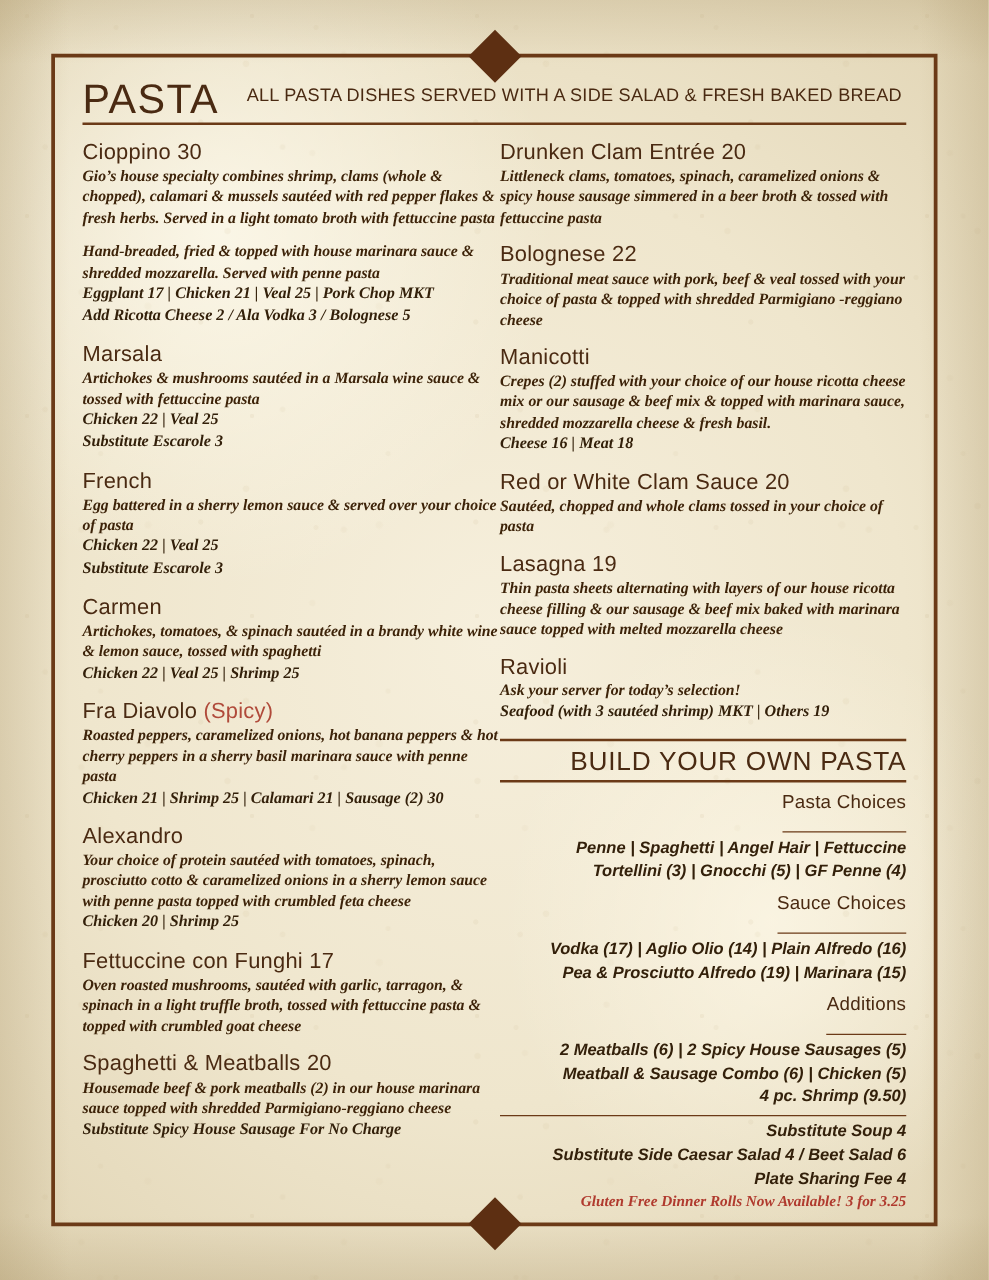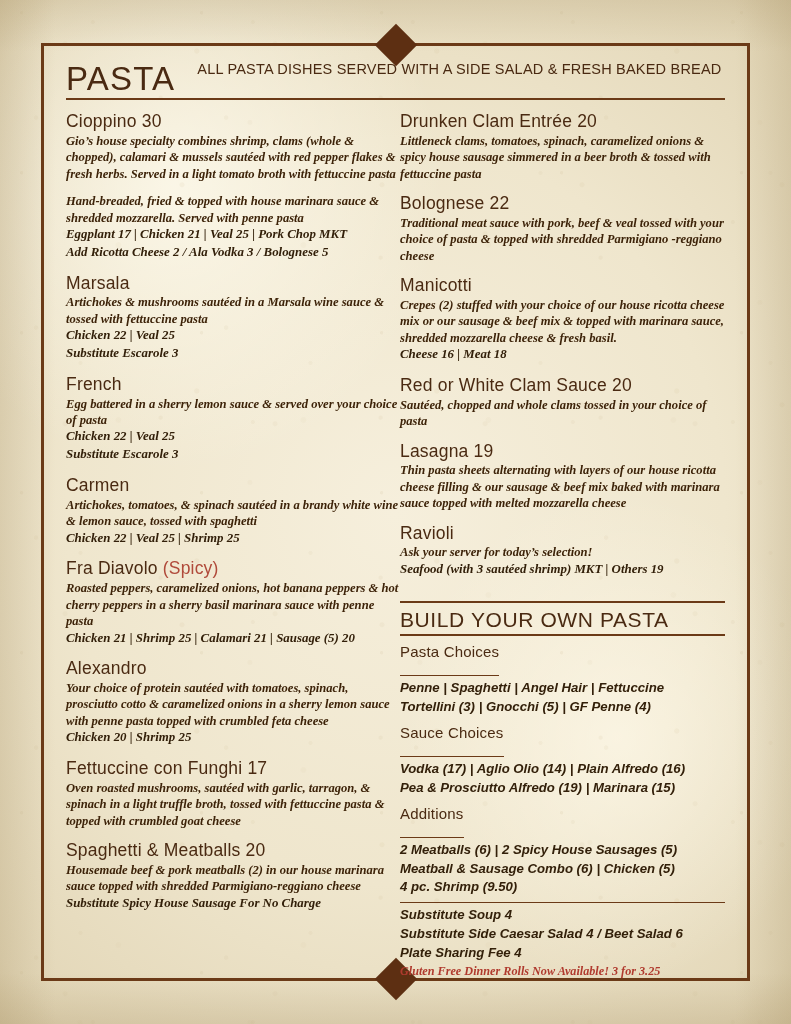--- a/index.html
+++ b/index.html
@@ -86,21 +86,21 @@
     position: absolute;
     left: 66px;
     top: 62px;
     width: 659px;
     height: 900px;
   }
 
   
   .page-header {
     display: flex;
-    align-items: flex-start;
+    align-items: center;
     border-bottom: 2px solid #6b3a17;
     padding-bottom: 3px;
   }
   .page-title {
     font-size: 33px;
     letter-spacing: 1.2px;
     color: #4a2a12;
     font-weight: 400;
     line-height: 1;
   }
@@ -147,23 +147,24 @@
     font-style: italic;
     font-weight: 700;
     font-size: 12.9px;
     line-height: 1.38;
     color: #33200a;
     margin: 0;
   }
 
   
   .byo {
-    margin-top: 22px;
+    margin-top: 12px;
     border-top: 2px solid #6b3a17;
     padding-top: 5px;
+    text-align: right;
   }
   .byo-title {
     font-size: 21px;
     letter-spacing: 0.6px;
     color: #4a2a12;
     line-height: 1.12;
     padding-bottom: 3px;
     border-bottom: 2px solid #6b3a17;
   }
   .byo-group { margin-top: 7px; }
@@ -244,21 +245,21 @@
             <p class="dish-opts">Substitute Escarole  3</p>
           </div>
           <div class="dish">
             <div class="dish-name">Carmen</div>
             <p class="dish-desc">Artichokes, tomatoes, &amp; spinach sautéed in a brandy white wine &amp; lemon sauce, tossed with spaghetti</p>
             <p class="dish-opts">Chicken  22  |  Veal  25  |  Shrimp  25</p>
           </div>
           <div class="dish">
             <div class="dish-name">Fra Diavolo <span class="tag">(Spicy)</span></div>
             <p class="dish-desc">Roasted peppers, caramelized onions, hot banana peppers &amp; hot cherry peppers in a sherry basil marinara sauce with penne pasta</p>
-            <p class="dish-opts">Chicken  21  |  Shrimp  25  |  Calamari  21  |  Sausage (5)  20</p>
+            <p class="dish-opts">Chicken  21  |  Shrimp  25  |  Calamari  21  |  Sausage (2)  30</p>
           </div>
           <div class="dish">
             <div class="dish-name">Alexandro</div>
             <p class="dish-desc">Your choice of protein sautéed with tomatoes, spinach, prosciutto cotto &amp; caramelized onions in a sherry lemon sauce with penne pasta topped with crumbled feta cheese</p>
             <p class="dish-opts">Chicken  20  |  Shrimp  25</p>
           </div>
           <div class="dish">
             <div class="dish-name">Fettuccine con Funghi  17</div>
             <p class="dish-desc">Oven roasted mushrooms, sautéed with garlic, tarragon, &amp; spinach in a light truffle broth, tossed with fettuccine pasta &amp; topped with crumbled goat cheese</p>
           </div>

